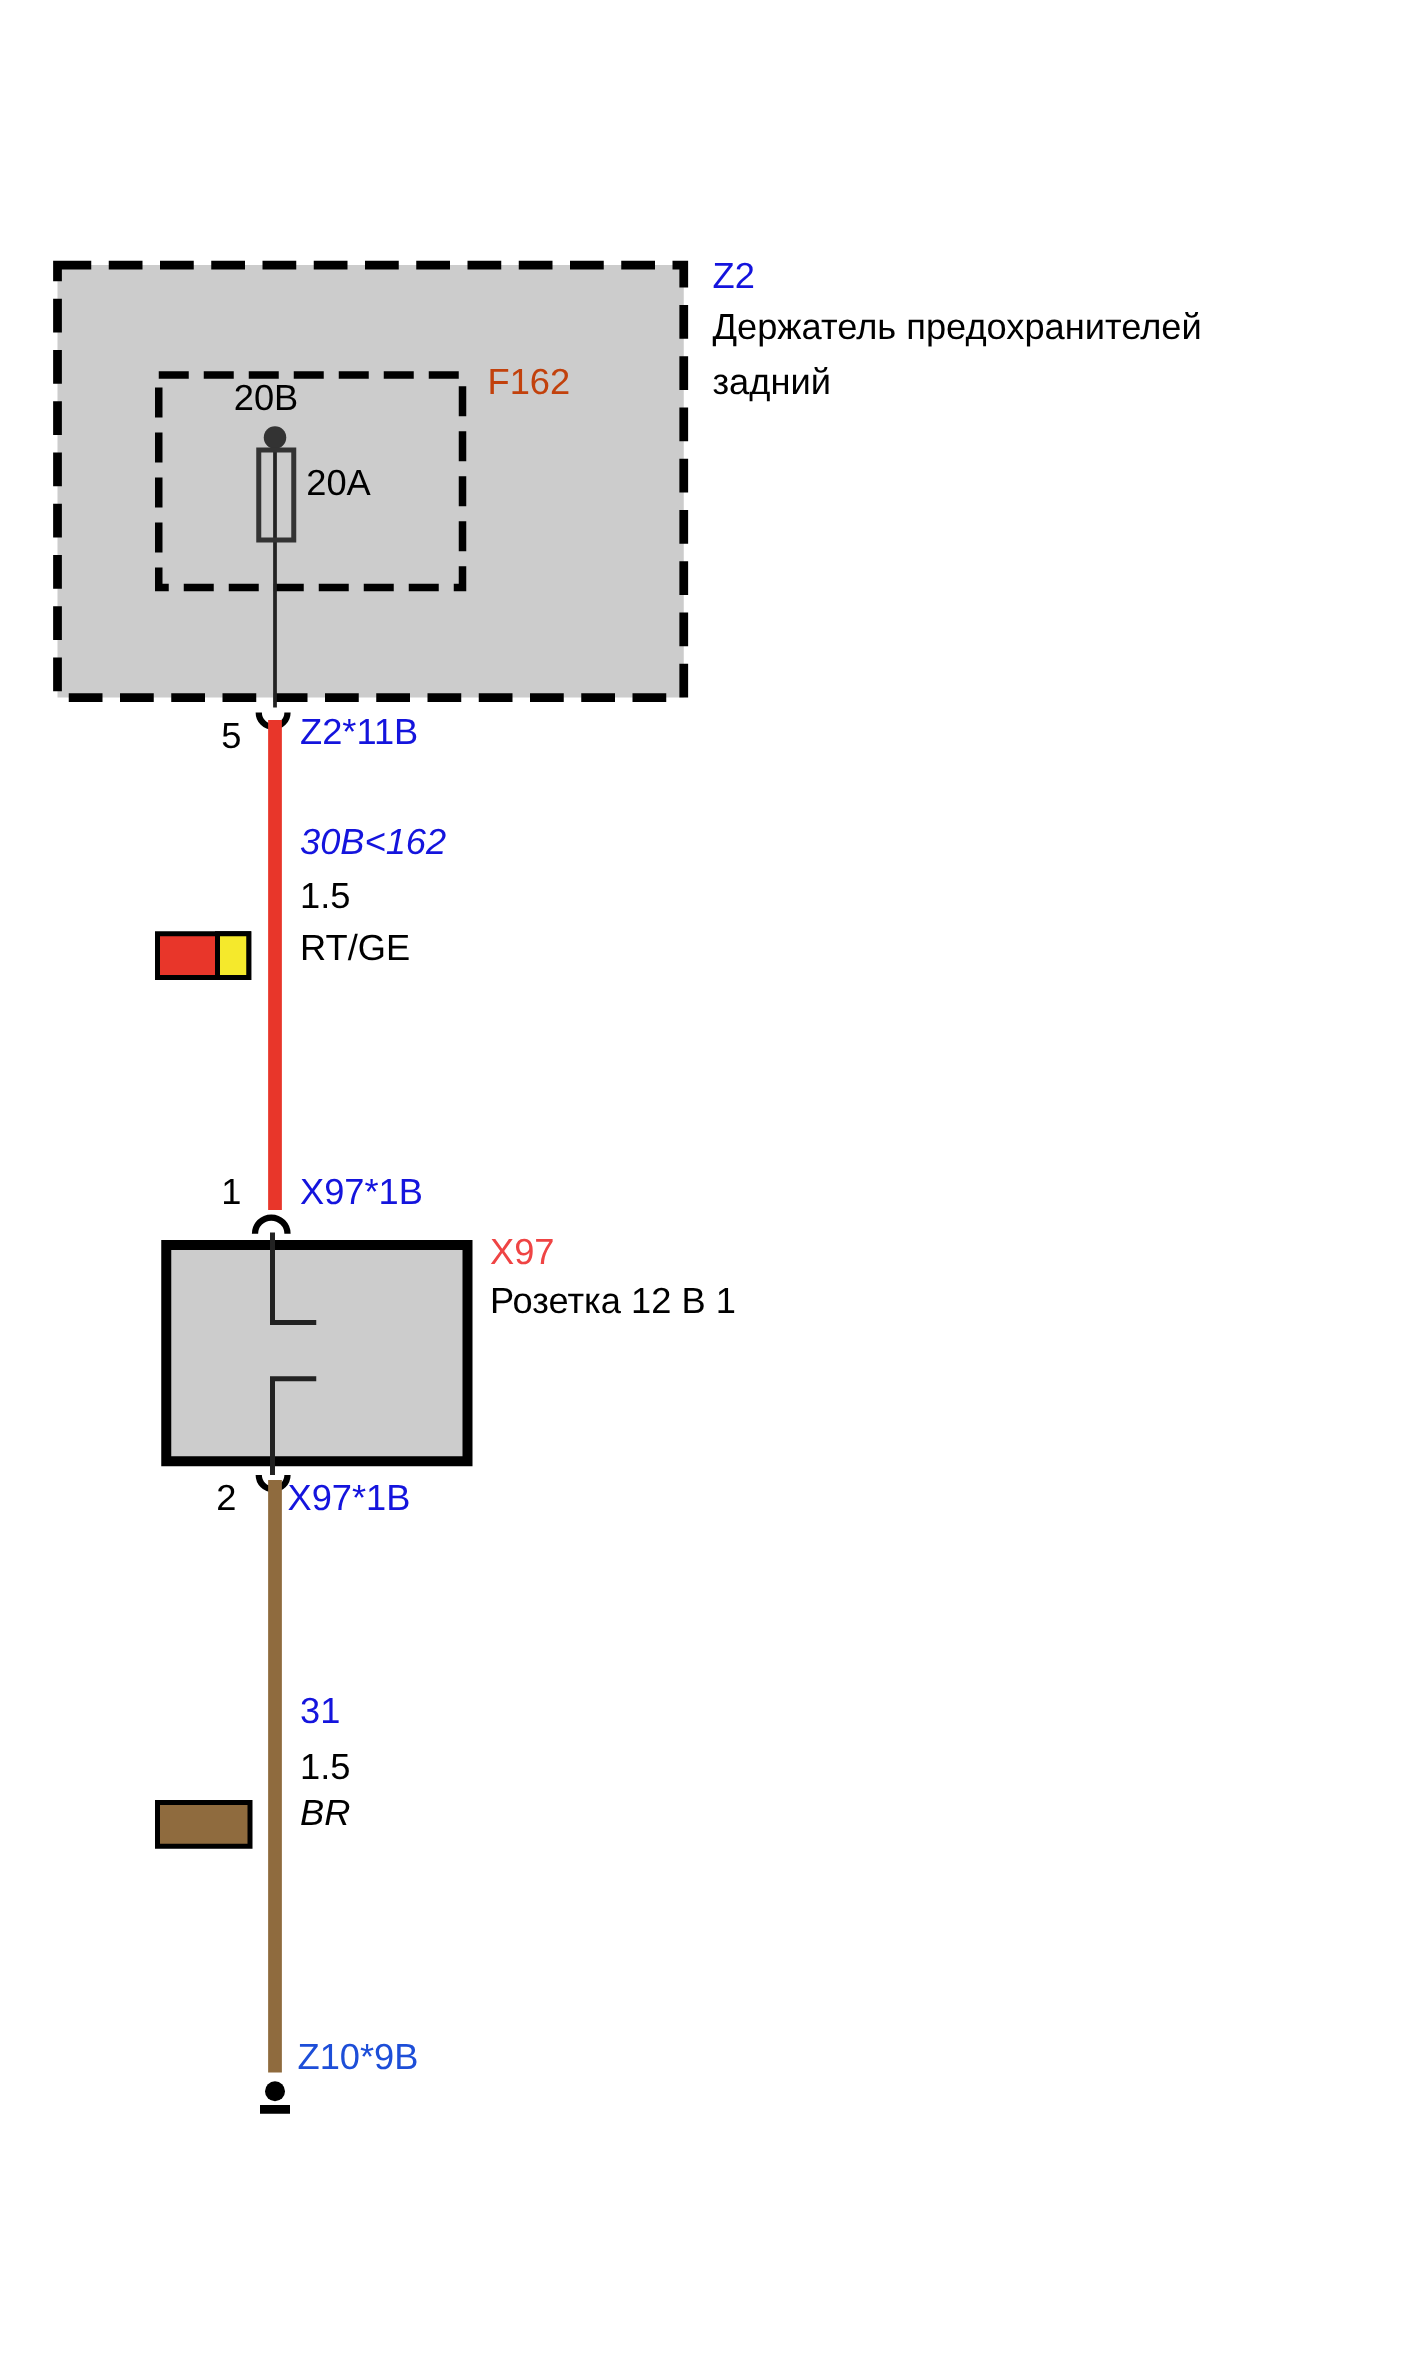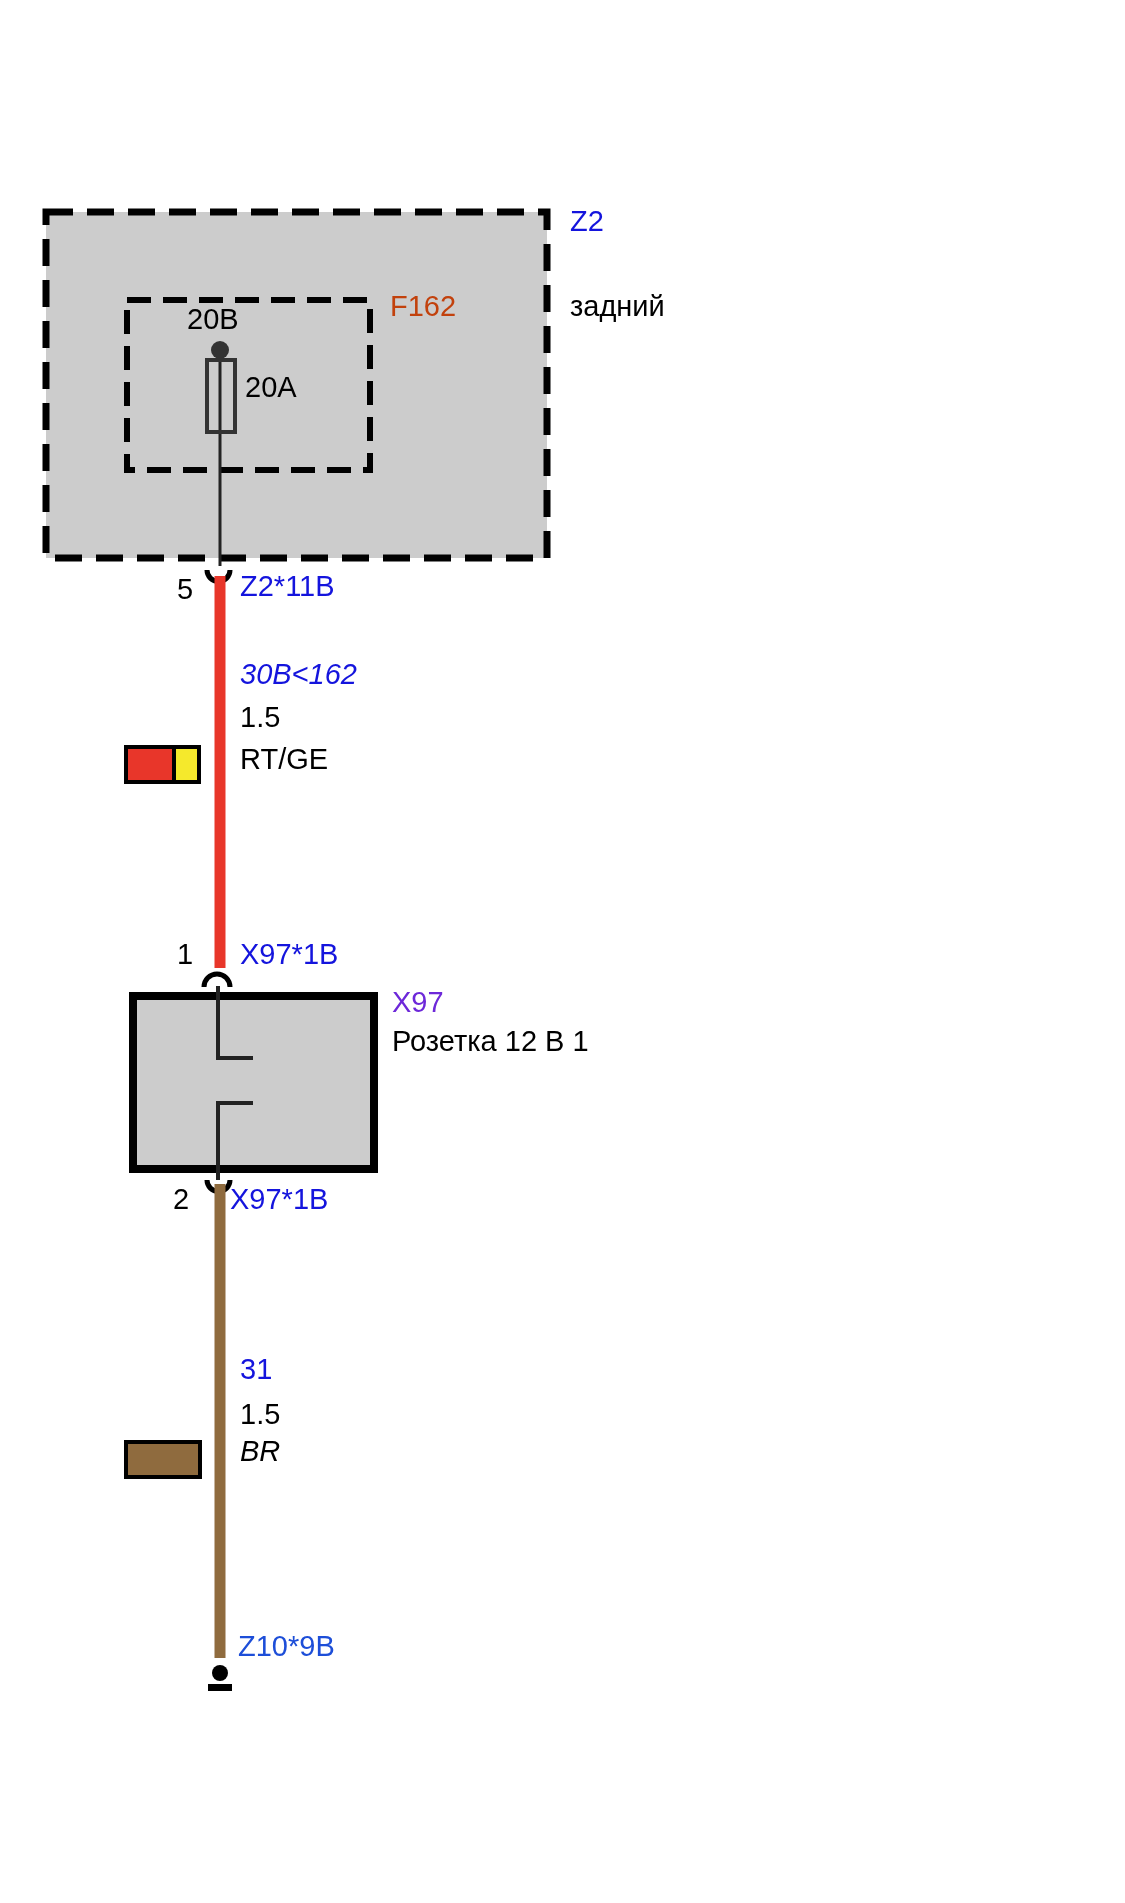--- a/index.html
+++ b/index.html
@@ -71,21 +71,21 @@
 
     <g>
       <circle cx="220" cy="1673" r="8" fill="#000000"></circle>
       <rect x="208" y="1684" width="24" height="7" fill="#000000"></rect>
     </g>
   </svg>
 
   <div class="lbl blue" style="left: 570px; top: 204px; color: rgb(20, 20, 221);">Z2</div>
 
   <div class="lbl title-block" style="left:570px; top:240px;">
-    <br>
+    <span>Держатель предохранителей</span><br>
     <span>задний</span>
   </div>
 
   <div class="lbl blue" style="left: 390px; top: 289px; color: #c2410c;">F162</div>
 
   <div class="lbl" style="left:187px; top:302px;">20B</div>
 
   <div class="lbl" style="left:245px; top:370px;">20A</div>
 
   <div class="lbl" style="left:177px; top:572px;">5</div>
@@ -95,21 +95,21 @@
   <div class="lbl blue" style="left: 240px; top: 657px; color: rgb(20, 20, 221); font-style: italic;">30B&lt;162</div>
 
   <div class="lbl" style="left:240px; top:700px;">1.5</div>
 
   <div class="lbl" style="left:240px; top:742px;">RT/GE</div>
 
   <div class="lbl" style="left:177px; top:937px;">1</div>
 
   <div class="lbl blue" style="left: 240px; top: 937px; color: rgb(20, 20, 221);">X97*1B</div>
 
-  <div class="lbl blue" style="left: 392px; top: 985px; color: #6d28d9;">X97</div>
+  <div class="lbl blue" style="left: 392px; top: 985px; color: #ef4444;">X97</div>
 
   <div class="lbl" style="left:392px; top:1024px;">Розетка 12 В 1</div>
 
   <div class="lbl" style="left:173px; top:1182px;">2</div>
 
   <div class="lbl blue" style="left: 230px; top: 1182px; color: rgb(20, 20, 221);">X97*1B</div>
 
   <div class="lbl blue" style="left: 240px; top: 1352px; color: rgb(20, 20, 221);">31</div>
 
   <div class="lbl" style="left:240px; top:1397px;">1.5</div>

